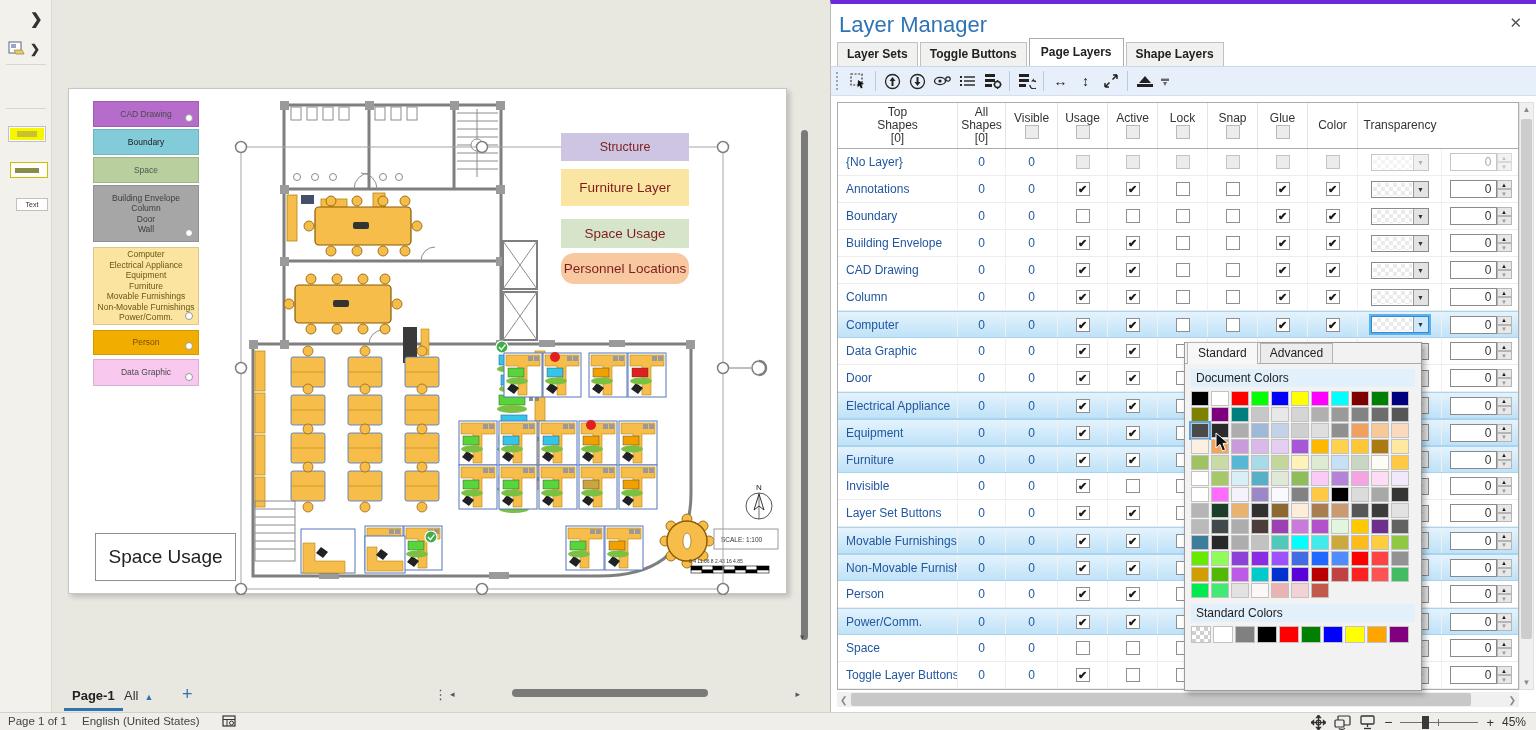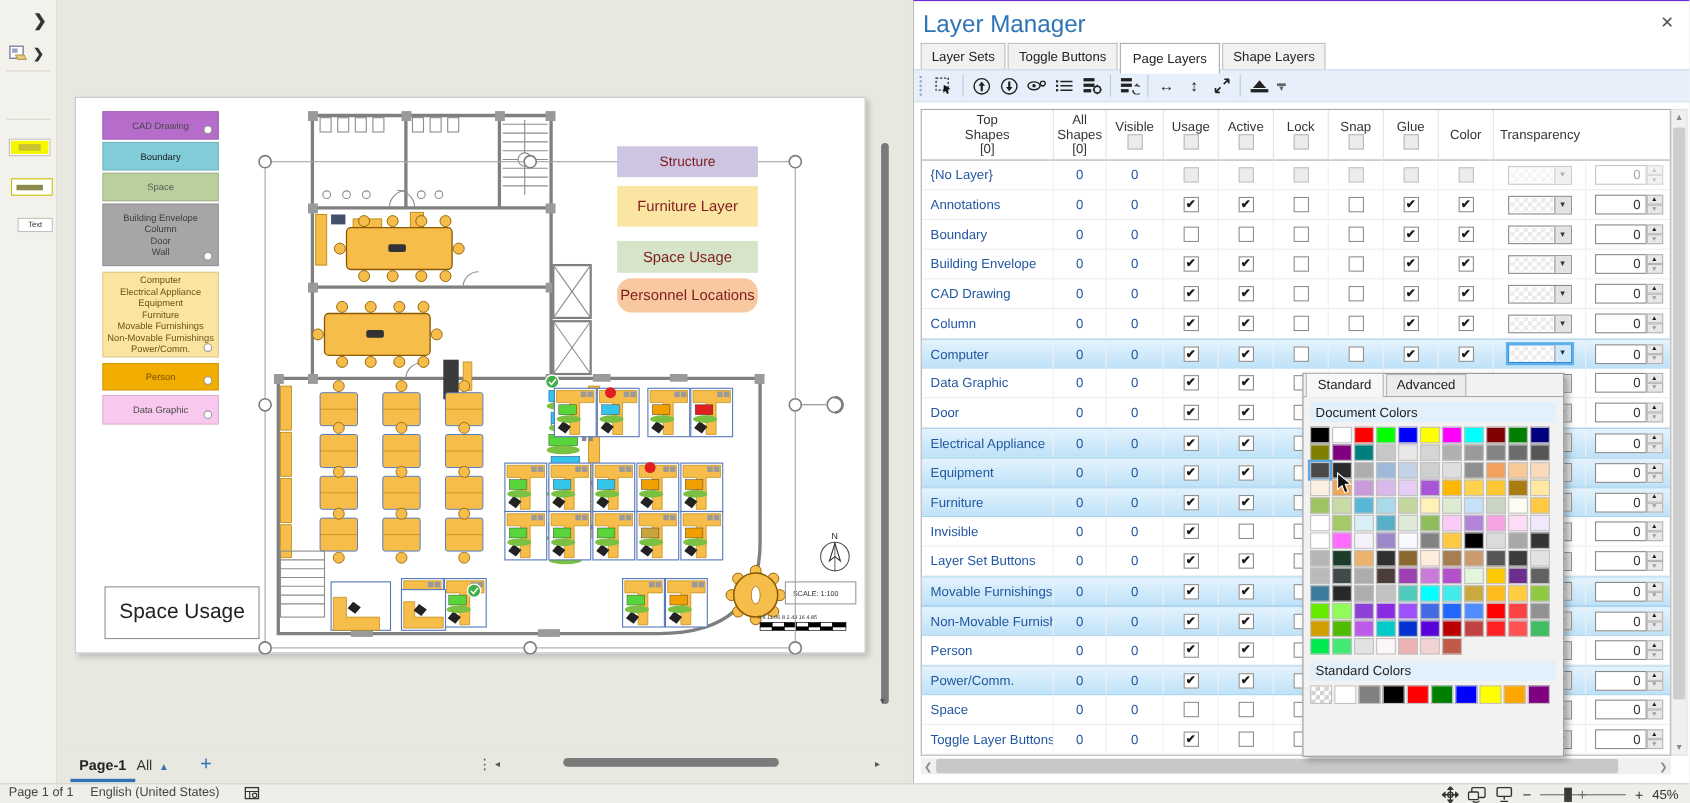--- a/index.html
+++ b/index.html
@@ -37,24 +37,24 @@
   .pagebar { position:absolute; left:52px; top:682px; width:770px; height:30px; background:#e8e7e0; }
   .pagetab { position:absolute; left:12px; top:3px; font-size:13px; font-weight:bold; color:#222; padding:3px 8px 5px; border-bottom:3px solid #2e74b5; }
   .pages-filter { position:absolute; left:72px; top:6px; font-size:13px; color:#333; }
   .pages-filter .tri { color:#2e74b5; font-size:9px; margin-left:6px; }
   .addpage { position:absolute; left:130px; top:2px; font-size:18px; color:#2e74b5; }
   .hs-dots { position:absolute; left:382px; top:5px; color:#555; font-size:13px; letter-spacing:1px; }
   .h-scroll-canvas { position:absolute; left:398px; top:4px; width:350px; height:14px; }
   .h-thumb-canvas { position:absolute; left:62px; top:3px; width:196px; height:8px; background:#7a7a7a; border-radius:4px; }
 
   
-  .panel { position:absolute; left:830px; top:0; width:706px; height:712px; background:#fff; border-left:1px solid #bdbdbd; border-top:1px solid #6d28d9; }
+  .panel { position:absolute; left:830px; top:0; width:706px; height:712px; background:#fff; border-left:1px solid #bdbdbd; border-top:4px solid #6d28d9; }
   .panel-title { position:absolute; left:8px; top:8px; font-size:22px; color:#2e74b5; }
   .panel-close { position:absolute; right:14px; top:10px; font-size:15px; color:#555; cursor:pointer; }
-  .ptabs { position:absolute; left:6px; top:38px; height:24px; display:flex; align-items:flex-start; }
+  .ptabs { position:absolute; left:6px; top:38px; height:24px; display:flex; align-items:flex-end;font-weight:bold; }
   .ptab { background:#f1f1f0; border:1px solid #c0c0c0; border-bottom:none; font-size:12px; color:#222; padding:4px 9px 5px; margin-right:2px; }
   .ptab.active { background:#fff; padding:6px 11px 7px; position:relative; z-index:3; border-color:#ababab; }
   .ptoolbar { position:absolute; left:0; top:62px; width:706px; height:30px; background:#e7f0fa; border-top:1px solid #c8d9ec; border-bottom:1px solid #d2e0ef; display:flex; align-items:center; }
   .grip { width:4px; height:18px; margin:0 6px 0 5px; border-left:2px dotted #8fa7c0; }
   .tbi { width:25px; height:22px; display:flex; align-items:center; justify-content:center; color:#1a1a1a; font-size:14px; font-weight:bold; }
   .tbsep { width:1px; height:20px; background:#b9cbde; margin:0 4px; }
   .tb-ovf { font-size:8px; color:#666; margin-left:4px; line-height:5px; text-align:center; }
 
   
   .ltable { position:absolute; left:6px; top:98px; width:682px; border:1px solid #ababab; background:#fff; }

